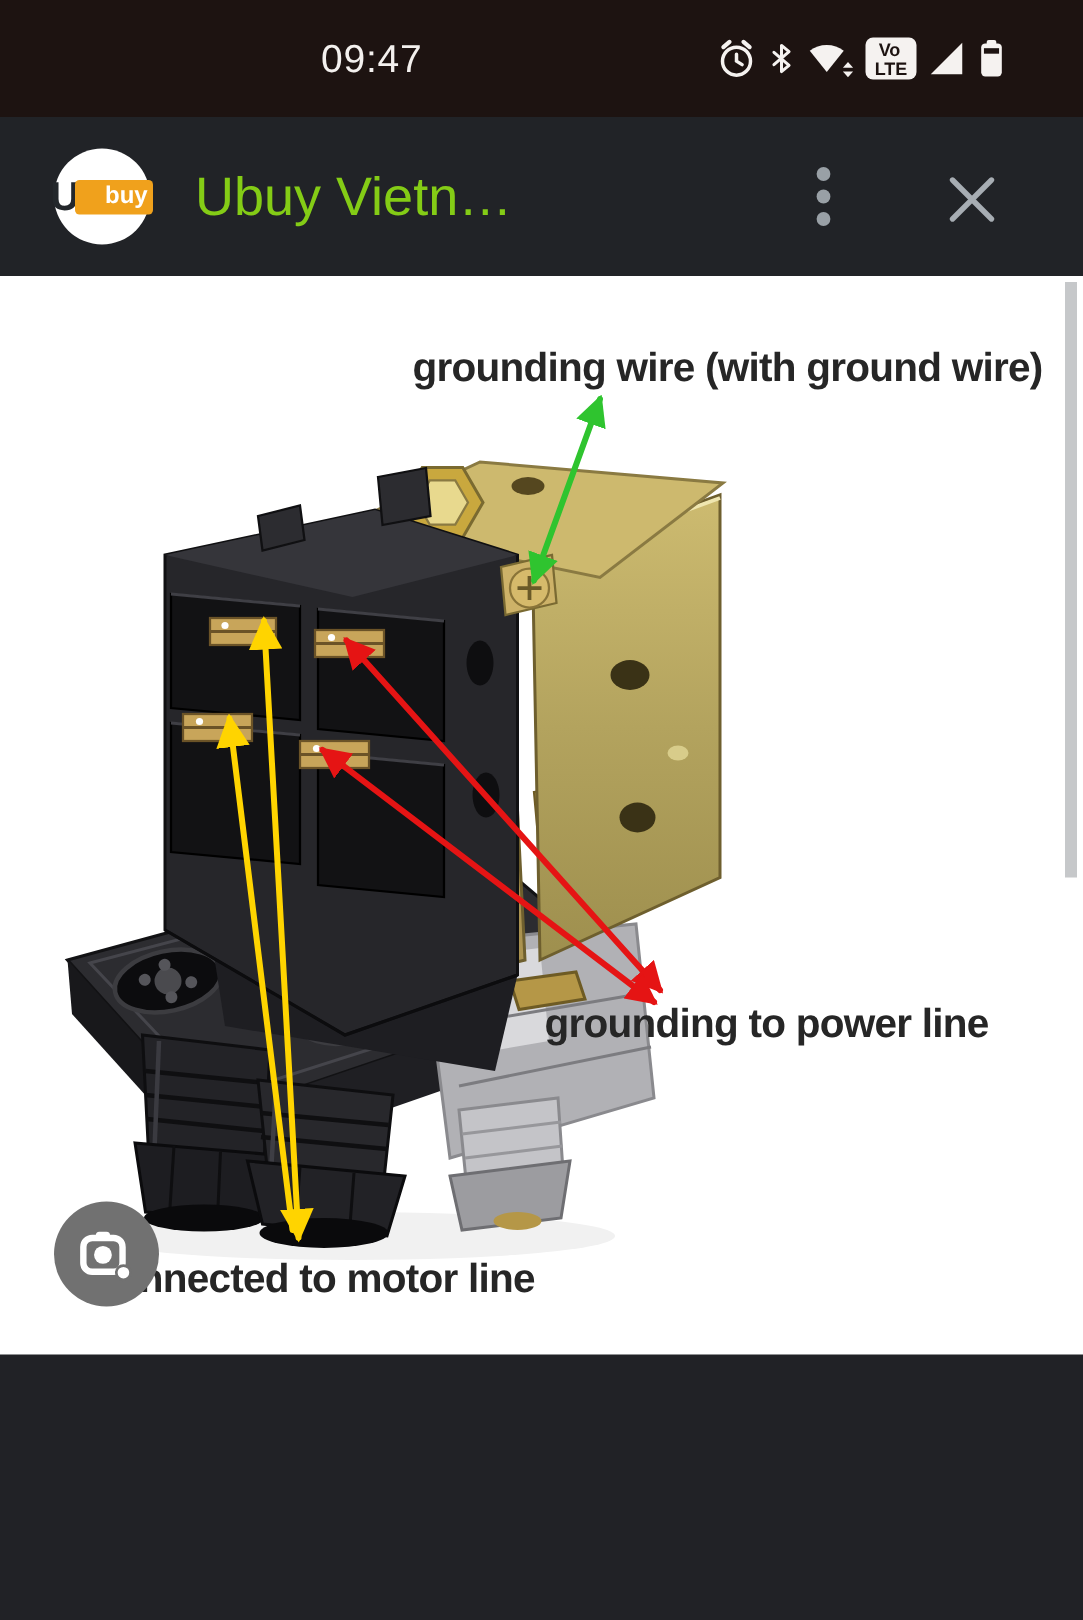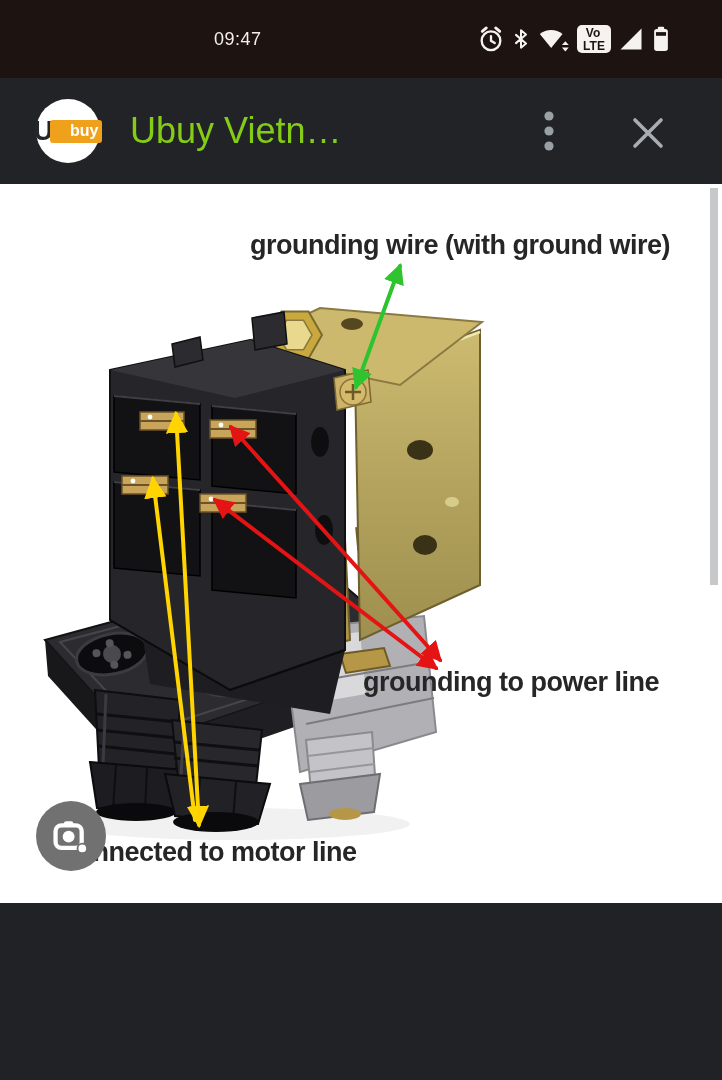--- a/index.html
+++ b/index.html
@@ -3,21 +3,21 @@
 <meta charset="utf-8">
 <style>
   html,body{margin:0;padding:0;background:#000;}
   .screen{
     position:relative;width:722px;height:1080px;overflow:hidden;
     font-family:"Liberation Sans", sans-serif;background:#fff;margin:0 auto;
   }
   
   .status-bar{position:absolute;left:0;top:0;width:722px;height:78px;background:#1d1311;}
   .status-time{position:absolute;left:214px;top:0;height:78px;display:flex;align-items:center;
-    color:#f3f0ee;font-size:18px;letter-spacing:.5px;}
+    color:#f3f0ee;font-size:26px;letter-spacing:.5px;}
   .status-icons{position:absolute;right:50px;top:0;height:78px;display:flex;align-items:center;gap:5px;}
   .status-icons svg{display:block;}
   
   .header{position:absolute;left:0;top:78px;width:722px;height:106px;background:#212327;}
   .avatar{position:absolute;left:36px;top:21px;width:64px;height:64px;border-radius:50%;
     background:#fff;display:flex;align-items:center;justify-content:center;}
   .logo-wrap{display:flex;align-items:center;}
   .logo-u{color:#23272b;font-weight:bold;font-size:27px;margin-right:-3px;}
   .logo-buy{background:#f0a11c;color:#fff;font-weight:bold;font-size:16px;
     padding:3px 4px 4px 20px;border-radius:3px;line-height:1;}
@@ -25,21 +25,21 @@
     color:#84cc16;font-size:36px;font-weight:500;}
   .kebab{position:absolute;left:534px;top:26px;width:30px;height:54px;display:flex;
     align-items:center;justify-content:center;cursor:pointer;}
   .close-btn{position:absolute;left:626px;top:33px;width:44px;height:44px;display:flex;
     align-items:center;justify-content:center;cursor:pointer;}
   
   .image-area{position:absolute;left:0;top:184px;width:722px;height:719px;background:#ffffff;}
   .photo-svg{position:absolute;left:0;top:0;}
   .anno{position:absolute;color:#262626;font-weight:bold;font-size:27px;letter-spacing:-0.5px;
     white-space:nowrap;}
-  .anno-grounding{left:250px;top:230px;width:470px;}
+  .anno-grounding{left:250px;top:230px;width:470px;text-align:center;}
   .anno-power{left:363px;top:667px;}
   .anno-motor{left:62px;top:837px;}
   .lens-btn{position:absolute;left:36px;top:801px;width:70px;height:70px;border-radius:50%;
     background:#717171;display:flex;align-items:center;justify-content:center;cursor:pointer;}
   .scrollbar{position:absolute;left:710px;top:188px;width:8px;height:397px;background:#c6c8ca;}
   
   .bottom-bar{position:absolute;left:0;top:903px;width:722px;height:177px;background:#212226;}
 </style>
 </head>
 <body>

